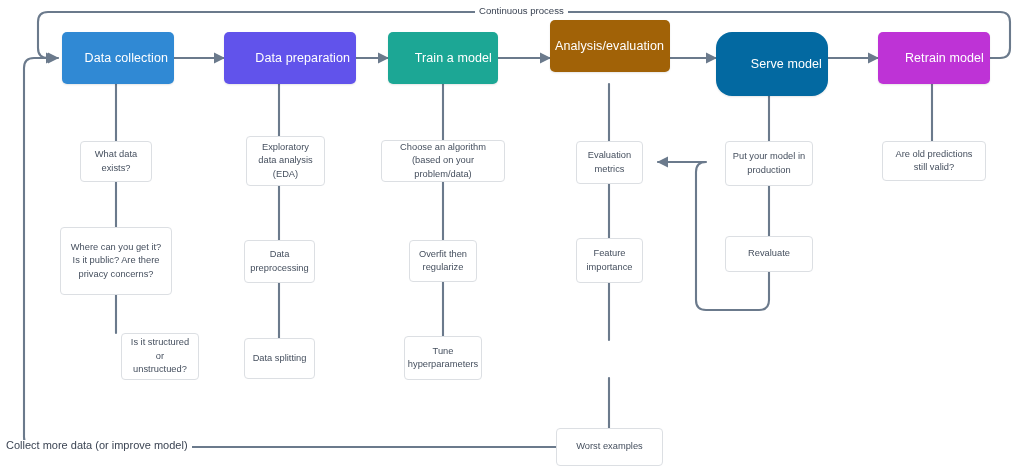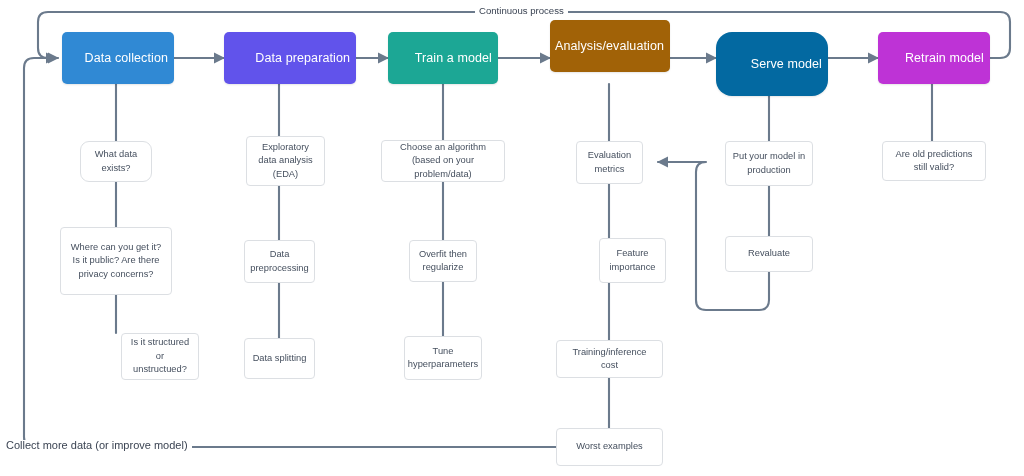--- a/index.html
+++ b/index.html
@@ -128,21 +128,21 @@
   </div>
 
   <div class="stage-box" style="left:716px;top:32px;width:112px;height:64px;background:#0369a1;border-radius:16px;">
     <span>Serve model</span>
   </div>
 
   <div class="stage-box" style="left:878px;top:32px;width:112px;height:52px;background:#BE33D6;">
     <span>Retrain model</span>
   </div>
 
-  <div class="node" style="left:80px;top:141px;width:72px;height:41px;border-radius:9px;">
+  <div class="node" style="left:80px;top:141px;width:72px;height:41px;">
     <span>What data exists?</span>
   </div>
 
   <div class="node" style="left:60px;top:227px;width:112px;height:68px;">
     <span>Where can you get it? Is it public? Are there privacy concerns?</span>
   </div>
 
   <div class="node" style="left:77px;top:333px;width:78px;height:47px;margin-left:44px;">
     <span>Is it structured or unstructued?</span>
   </div>
@@ -168,27 +168,24 @@
   </div>
 
   <div class="node" style="left:404px;top:336px;width:78px;height:44px;">
     <span>Tune hyperparameters</span>
   </div>
 
   <div class="node" style="left:576px;top:141px;width:67px;height:43px;">
     <span>Evaluation metrics</span>
   </div>
 
-  <div class="node" style="left:576px;top:238px;width:67px;height:45px;margin-left:23px;">
+  <div class="node" style="left:576px;top:238px;width:67px;height:45px;">
     <span>Feature importance</span>
   </div>
 
-  <div class="node" style="left:556px;top:340px;width:107px;height:38px;">
-    <span>Training/inference cost</span>
-  </div>
 
   <div class="node" style="left:556px;top:428px;width:107px;height:38px;">
     <span>Worst examples</span>
   </div>
 
   <div class="node" style="left:725px;top:236px;width:88px;height:36px;">
     <span>Revaluate</span>
   </div>
 
   <div class="node" style="left:725px;top:141px;width:88px;height:45px;">

